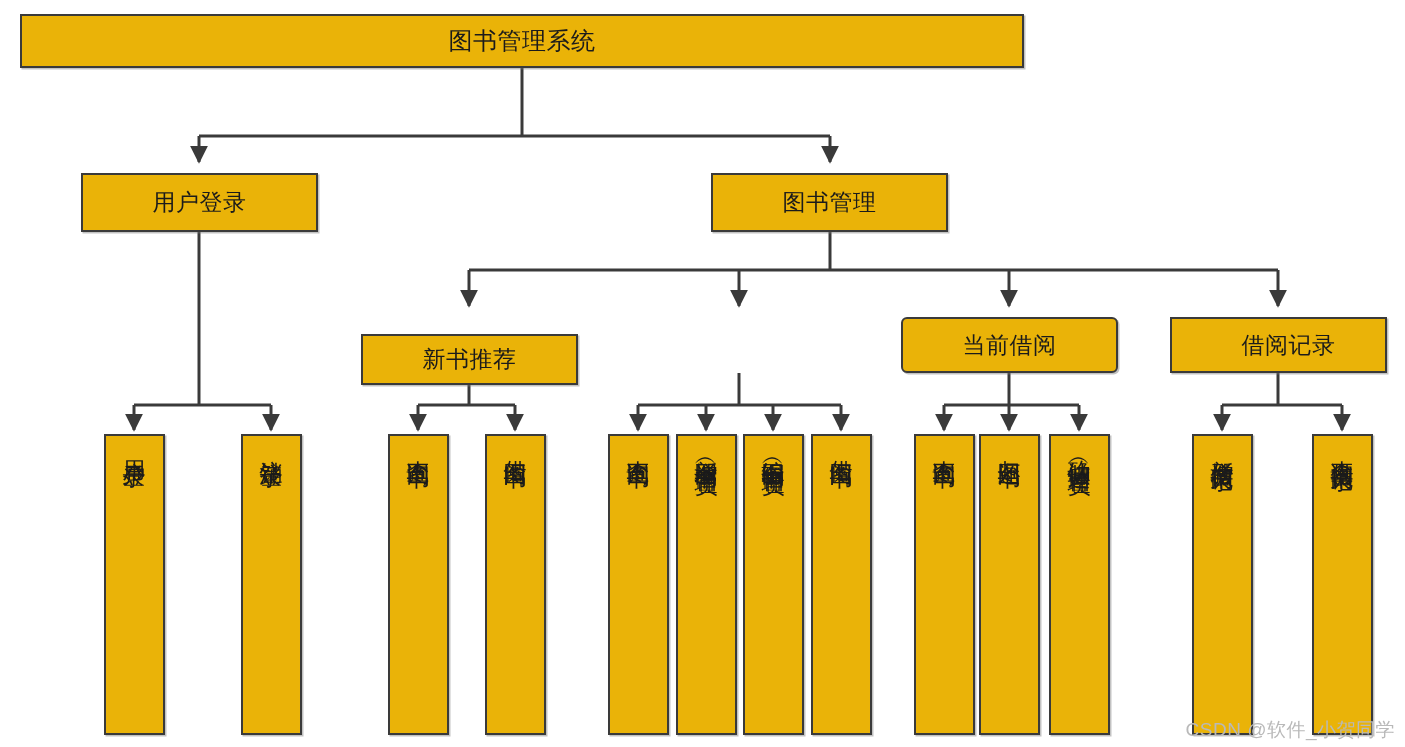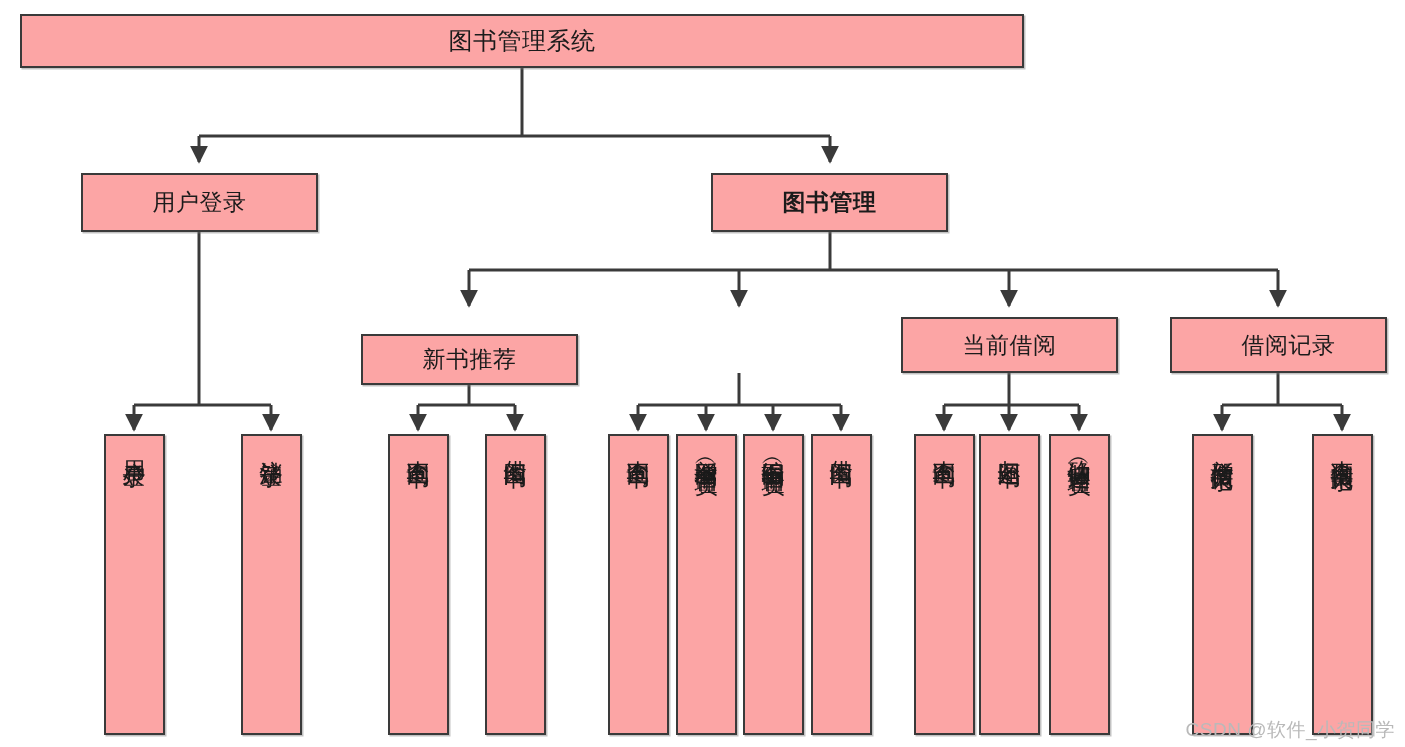--- a/index.html
+++ b/index.html
@@ -22,21 +22,21 @@
     position: absolute;
     left: 0;
     top: 0;
     width: 1405px;
     height: 747px;
     pointer-events: none;
   }
   .node {
     position: absolute;
     box-sizing: border-box;
-    background: #fca5a5;
+    background: #eab308;
     border: 2.5px solid #3a3a3a;
     display: flex;
     align-items: center;
     justify-content: center;
     color: #1b1b1b;
     box-shadow: 1.5px 1.5px 0 rgba(120,120,120,0.45);
     z-index: 2;
   }
   .node .label {
     display: block;
@@ -132,28 +132,28 @@
     </g>
   </svg>
 
   <div class="node h root" style="left:20px; top:14px; width:1004px; height:54px;">
     <span class="label">图书管理系统</span>
   </div>
 
   <div class="node h" style="left:81px; top:173px; width:237px; height:59px;">
     <span class="label">用户登录</span>
   </div>
-  <div class="node h" style="left:711px; top:173px; width:237px; height:59px;font-weight:bold;">
+  <div class="node h" style="left:711px; top:173px; width:237px; height:59px;">
     <span class="label">图书管理</span>
   </div>
 
   <div class="node h" style="left:361px; top:334px; width:217px; height:51px;">
     <span class="label">新书推荐</span>
   </div>
-  <div class="node h" style="left:901px; top:317px; width:217px; height:56px;">
+  <div class="node h" style="left:901px; top:317px; width:217px; height:56px;border-radius:6px;">
     <span class="label">当前借阅</span>
   </div>
   <div class="node h" style="left:1170px; top:317px; width:217px; height:56px;padding-left:20px;">
     <span class="label">借阅记录</span>
   </div>
 
   <div class="node v" style="left:104px; top:434px; width:61px; height:301px;">
     <span class="label">用户登录</span>
   </div>
   <div class="node v" style="left:241px; top:434px; width:61px; height:301px;">

